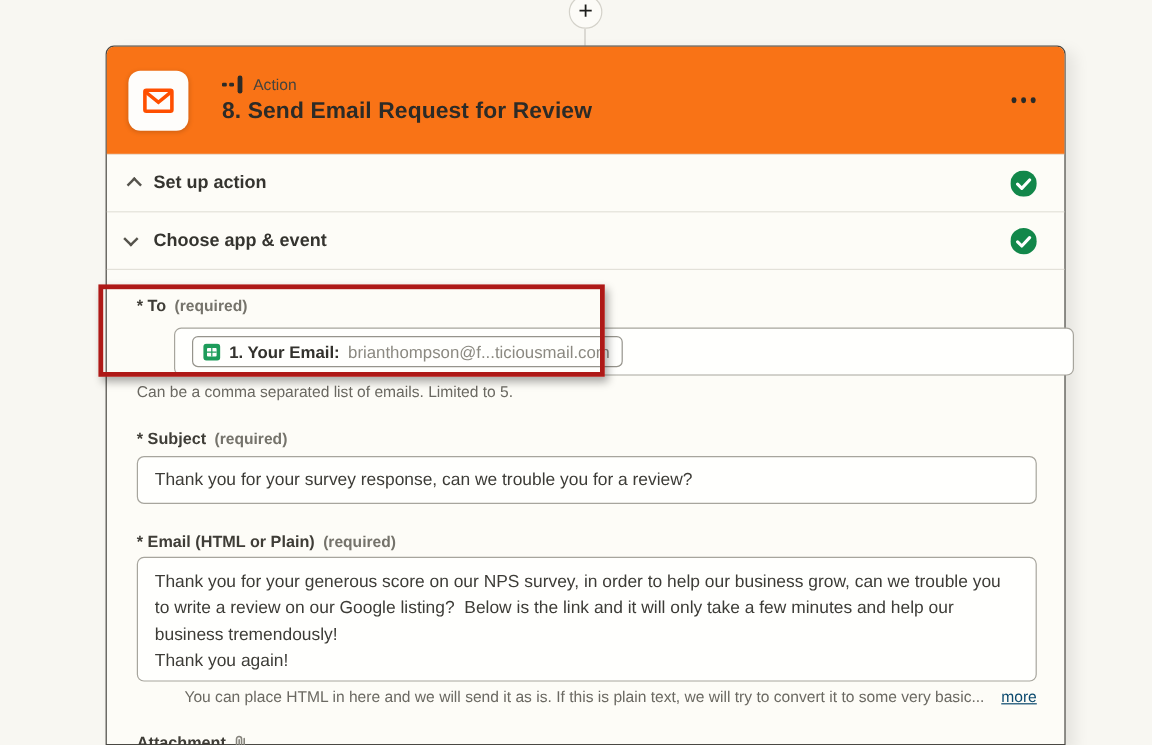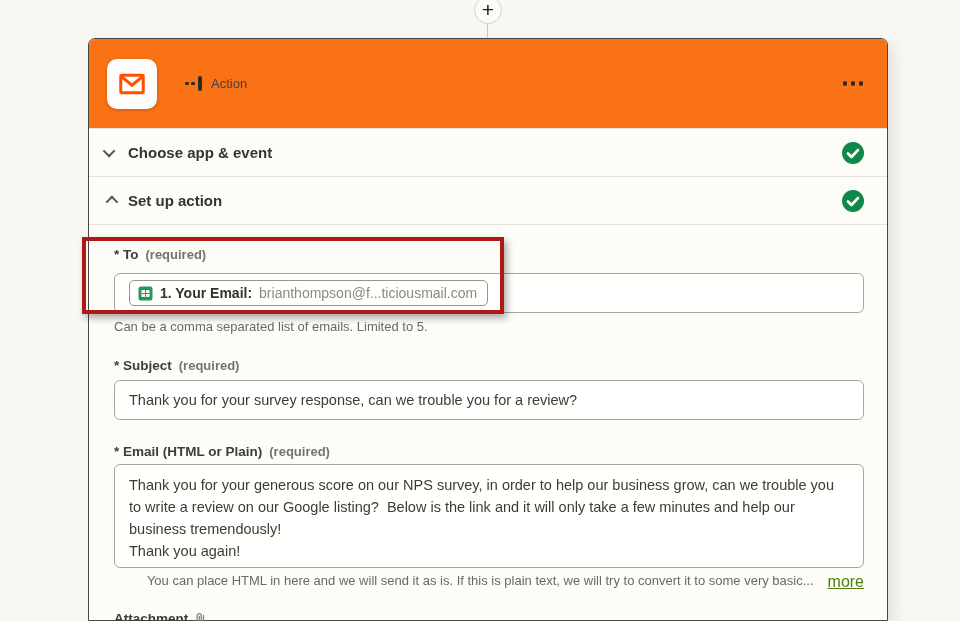--- a/index.html
+++ b/index.html
@@ -42,32 +42,32 @@
 
   
   .form { position:absolute; left:25px; top:187px; width:750px; height:396px; }
   .f-label { position:absolute; font-size:13.5px; color:#3f3d37; font-weight:700; }
   .f-label .req { font-weight:700; color:#75736b; margin-left:7px; font-size:13px; }
   .f-input { position:absolute; width:750px; height:40px; border:1px solid #a7a59d; border-radius:6px;
     background:#fffffd; font-family:"Liberation Sans", sans-serif; font-size:14.5px; color:#3d3c37;
     padding:0 14px; }
   .helper { position:absolute; font-size:13px; color:#6b6962; }
 
-  .to-box { display:flex; align-items:center; }
+  .to-box { display:flex; align-items:center;margin-left:31px; }
   .pill { display:inline-flex; align-items:center; gap:7px; border:1px solid #96948c; border-radius:5px;
     padding:4px 10px 4px 8px; font-size:14px; background:#fffffd; cursor:default; }
   .pill-name { font-weight:700; color:#33322d; white-space:nowrap; }
   .pill-value { color:#8b8981; white-space:nowrap; }
 
   .f-textarea { position:absolute; width:750px; height:104px; border:1px solid #a7a59d; border-radius:6px;
     background:#fffffd; font-family:"Liberation Sans", sans-serif; font-size:14.5px; color:#3d3c37;
     line-height:22px; padding:9px 14px; resize:none; overflow:hidden; }
 
   .helper-row { position:absolute; width:750px; display:flex; justify-content:flex-end; align-items:flex-start; }
-  .more-link { font-size:16px; color:#4d7c0f; text-decoration:underline; cursor:pointer; flex:none; margin-left:14px; }
+  .more-link { font-size:13px; color:#0c4a6e; text-decoration:underline; cursor:pointer; flex:none; margin-left:14px; }
   .attach-label { position:absolute; display:flex; align-items:center; gap:6px;
     font-size:13.5px; font-weight:700; color:#3f3d37; }
 
   
   .annotation { position:absolute; left:82px; top:237px; width:422px; height:77px;
     border:4px solid #ae1917; box-shadow:3px 4px 7px rgba(0,0,0,0.33); z-index:5; pointer-events:none; }
 </style>
 </head>
 <body>
 
@@ -89,40 +89,41 @@
       </div>
       <div>
         <div class="type-row">
           <span class="action-glyph">
               <i></i>
               <i></i>
               <b></b>
             </span>
           <span>Action</span>
         </div>
+        <div class="step-title">8. Send Email Request for Review</div>
       </div>
       <div class="menu-dots">
           <i></i>
           <i></i>
           <i></i>
         </div>
     </div>
 
     <div class="acc-row">
-      <span class="chev down"></span>
-      <span class="acc-label">Choose app &amp; event</span>
+      <span class="chev up"></span>
+      <span class="acc-label">Set up action</span>
       <svg class="check-badge" viewBox="0 0 22 22">
         <circle cx="11" cy="11" r="11" fill="#12874a"></circle>
         <polyline points="6,11.5 9.5,15 16,8" fill="none" stroke="#ffffff" stroke-width="2.6" stroke-linecap="round" stroke-linejoin="round"></polyline>
       </svg>
     </div>
 
     <div class="acc-row">
-      <span class="chev up"></span>
-      <span class="acc-label">Set up action</span>
+      <span class="chev down"></span>
+      <span class="acc-label">Choose app &amp; event</span>
       <svg class="check-badge" viewBox="0 0 22 22">
         <circle cx="11" cy="11" r="11" fill="#12874a"></circle>
         <polyline points="6,11.5 9.5,15 16,8" fill="none" stroke="#ffffff" stroke-width="2.6" stroke-linecap="round" stroke-linejoin="round"></polyline>
       </svg>
     </div>
 
     <div class="form">
 
       <div class="f-label" style="top:21px;">
         <span>* To</span><span class="req">(required)</span>

